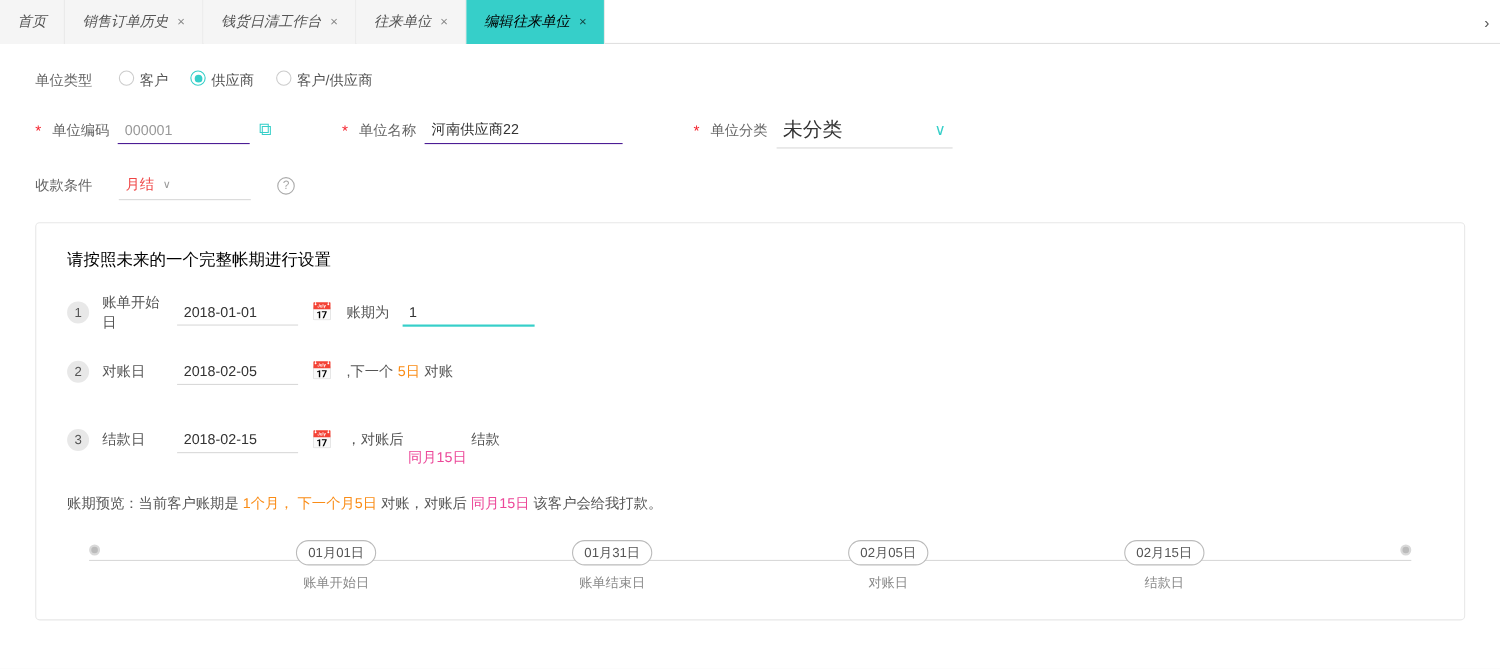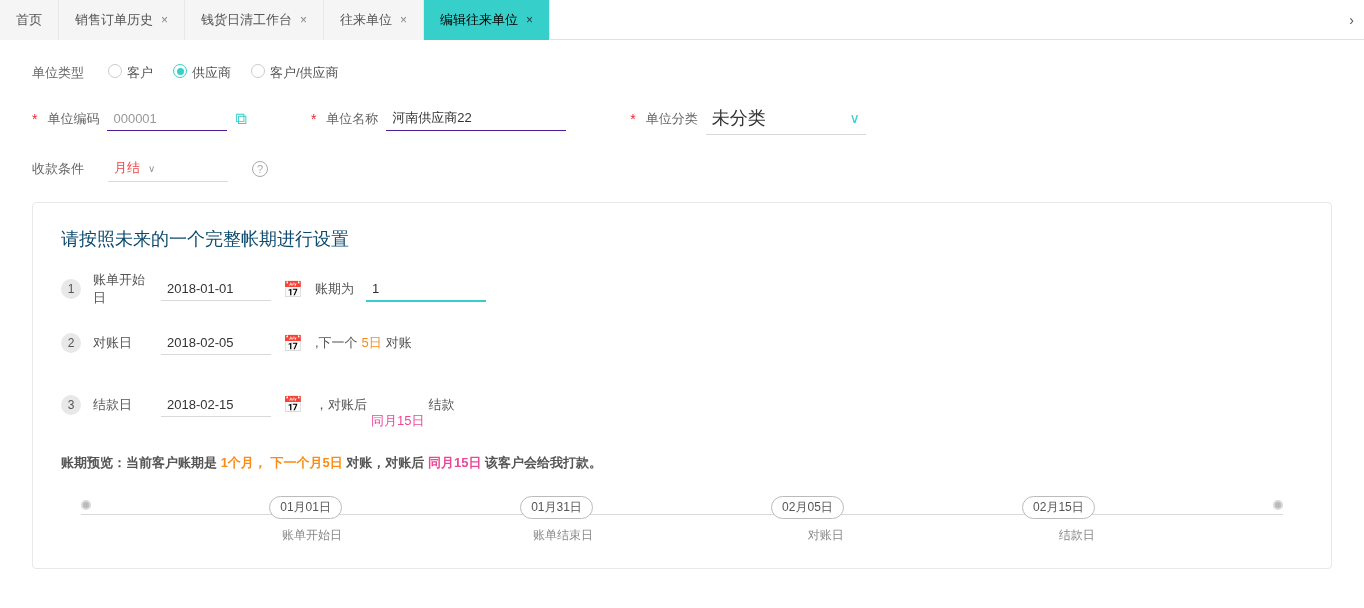--- a/index.html
+++ b/index.html
@@ -19,20 +19,21 @@
       align-items: center;
       padding: 0 16px;
       cursor: pointer;
       font-size: 13px;
       color: #555;
       border-right: 1px solid #e8e8e8;
       height: 40px;
       white-space: nowrap;
       background: #f5f5f5;
       position: relative;
+      font-style: italic;
     }
     .tab.active {
       background: #36cfc9;
       color: #000000;
     }
     .tab .close-icon {
       margin-left: 8px;
       font-size: 12px;
       opacity: 0.7;
     }
@@ -179,22 +180,22 @@
 
     
     .panel {
       border: 1px solid #e8e8e8;
       border-radius: 4px;
       padding: 24px 28px;
       background: #fff;
       margin-top: 8px;
     }
     .panel-hint {
-      font-size: 18px;
-      color: #0c4a6e;
+      font-size: 15px;
+      color: #000000;
       margin-bottom: 20px;
     }
 
     
     .period-row {
       display: flex;
       align-items: center;
       margin-bottom: 24px;
       gap: 12px;
     }
@@ -244,21 +245,20 @@
       outline: none;
       background: transparent;
     }
 
     
     .preview-text {
       font-size: 13px;
       color: #555;
       margin-top: 8px;
       margin-bottom: 24px;
-      font-weight: bold;
     }
 
     
     .timeline-container {
       display: flex;
       align-items: center;
       padding: 0 20px;
       position: relative;
       margin-top: 16px;
     }
@@ -273,21 +273,21 @@
     .timeline-nodes {
       display: flex;
       align-items: flex-start;
       width: 100%;
       position: relative;
       z-index: 1;
     }
     .timeline-node {
       display: flex;
       flex-direction: column;
-      align-items: flex-end;
+      align-items: center;
       gap: 8px;
     }
     .timeline-dot {
       width: 10px;
       height: 10px;
       border-radius: 50%;
       background: #d9d9d9;
       border: 2px solid #d9d9d9;
     }
     .timeline-dot.start {

